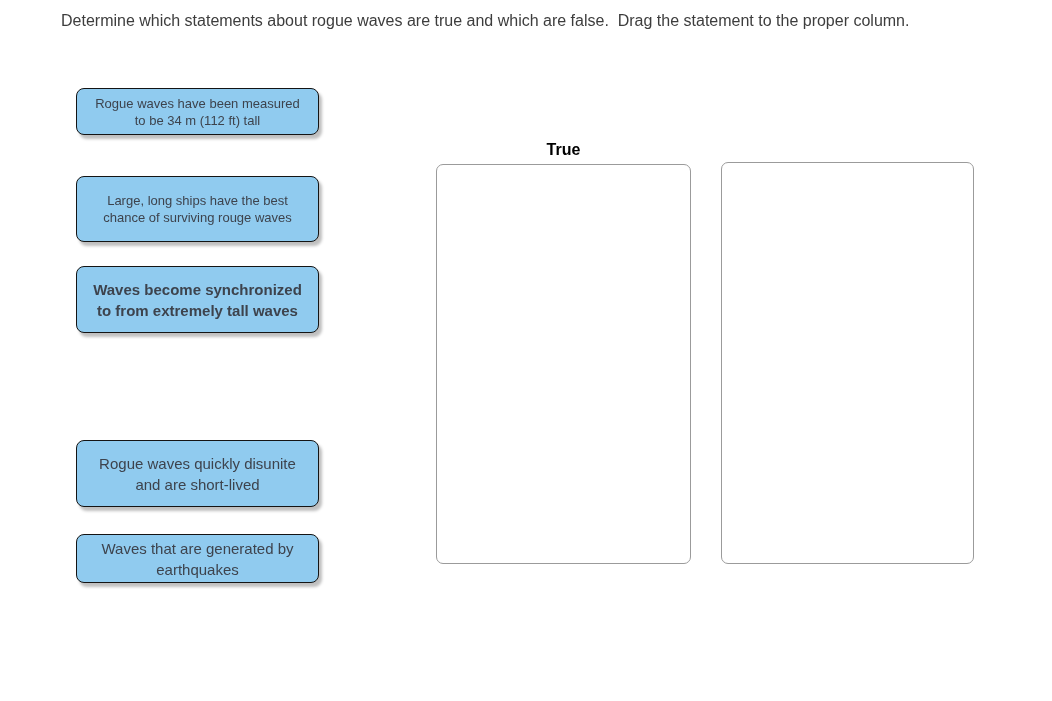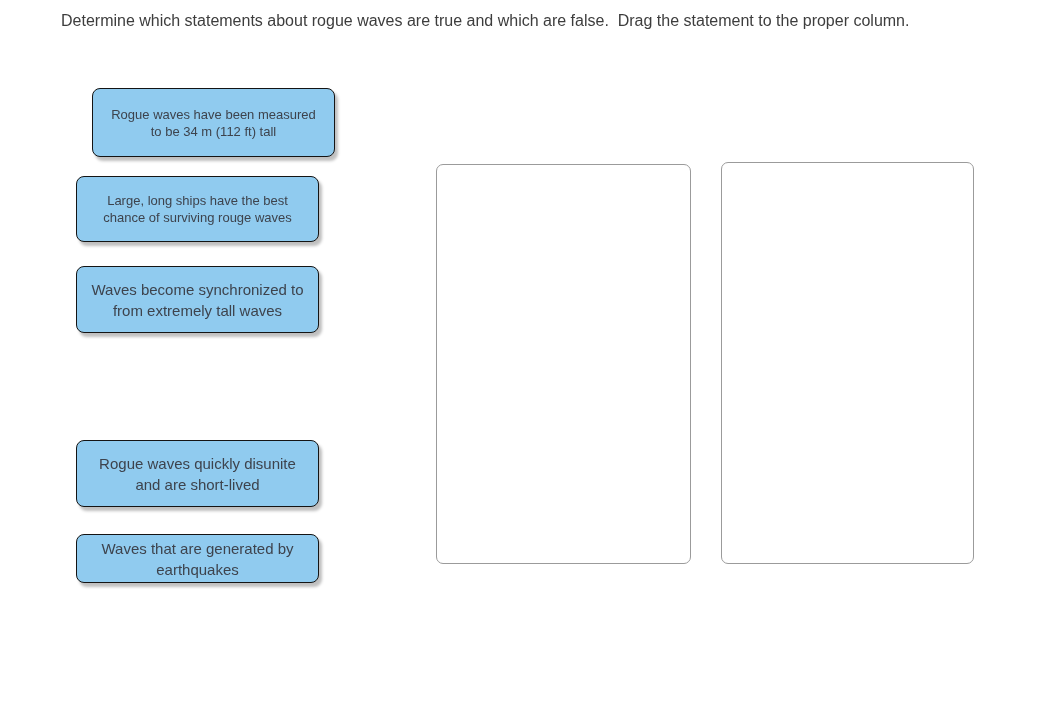--- a/index.html
+++ b/index.html
@@ -38,23 +38,23 @@
     color: #3d434d;
     display: flex;
     align-items: center;
     justify-content: center;
     text-align: center;
     padding: 4px 14px;
     cursor: grab;
   }
   .card.small { font-size: 13px; line-height: 17px; }
   .card.large { font-size: 15px; line-height: 21px; }
-  .card1 { top: 88px;  height: 69px; margin-left: 16px; }
+  .card1 { top: 88px;  height: 47px; }
   .card2 { top: 176px; height: 66px; }
-  .card3 { top: 266px; height: 67px; }
+  .card3 { top: 266px; height: 67px; font-weight: bold; }
   .card4 { top: 348px; height: 66px; }
   .card5 { top: 440px; height: 67px; }
   .card6 { top: 534px; height: 49px; }
   .col-label {
     position: absolute;
     text-align: center;
     font-weight: bold;
     font-size: 16px;
     color: #000000;
   }
@@ -81,20 +81,21 @@
 
   <div class="card small card2">Large, long ships have the best chance of surviving rouge waves</div>
 
   <div class="card large card3">Waves become synchronized to from extremely tall waves</div>
 
 
   <div class="card large card5">Rogue waves quickly disunite and are short-lived</div>
 
   <div class="card large card6">Waves that are generated by earthquakes</div>
 
+  <div class="col-label col-label-true">True</div>
 
   <div class="drop-zone drop-true"></div>
 
   <div class="col-label col-label-false">False</div>
 
   <div class="drop-zone drop-false"></div>
 
 </div>
 
 </body></html>

